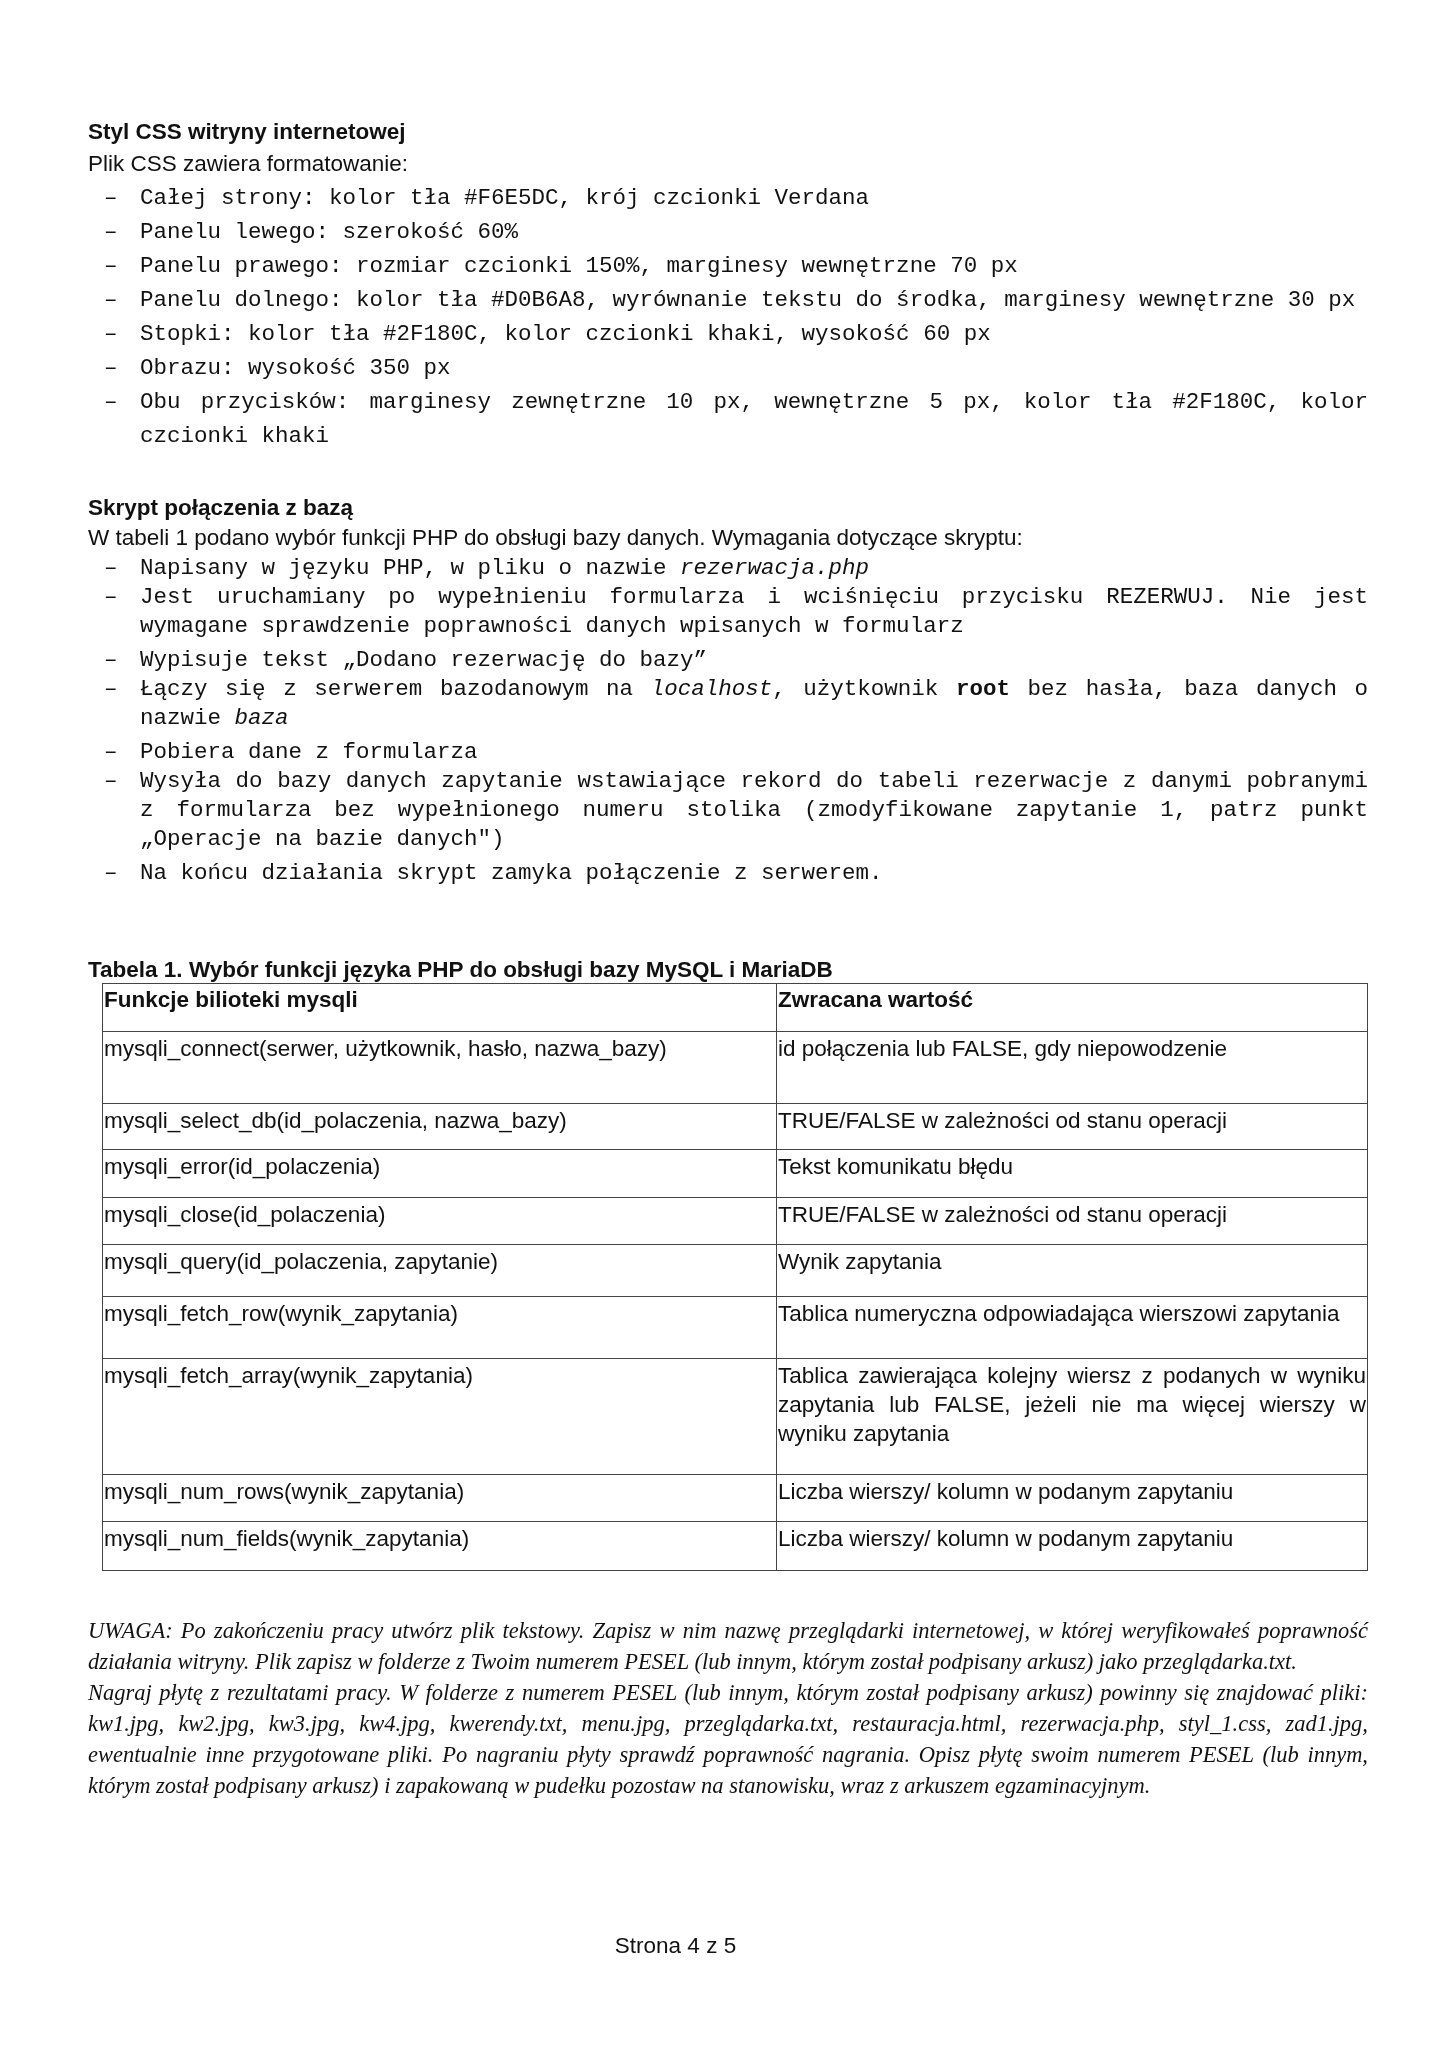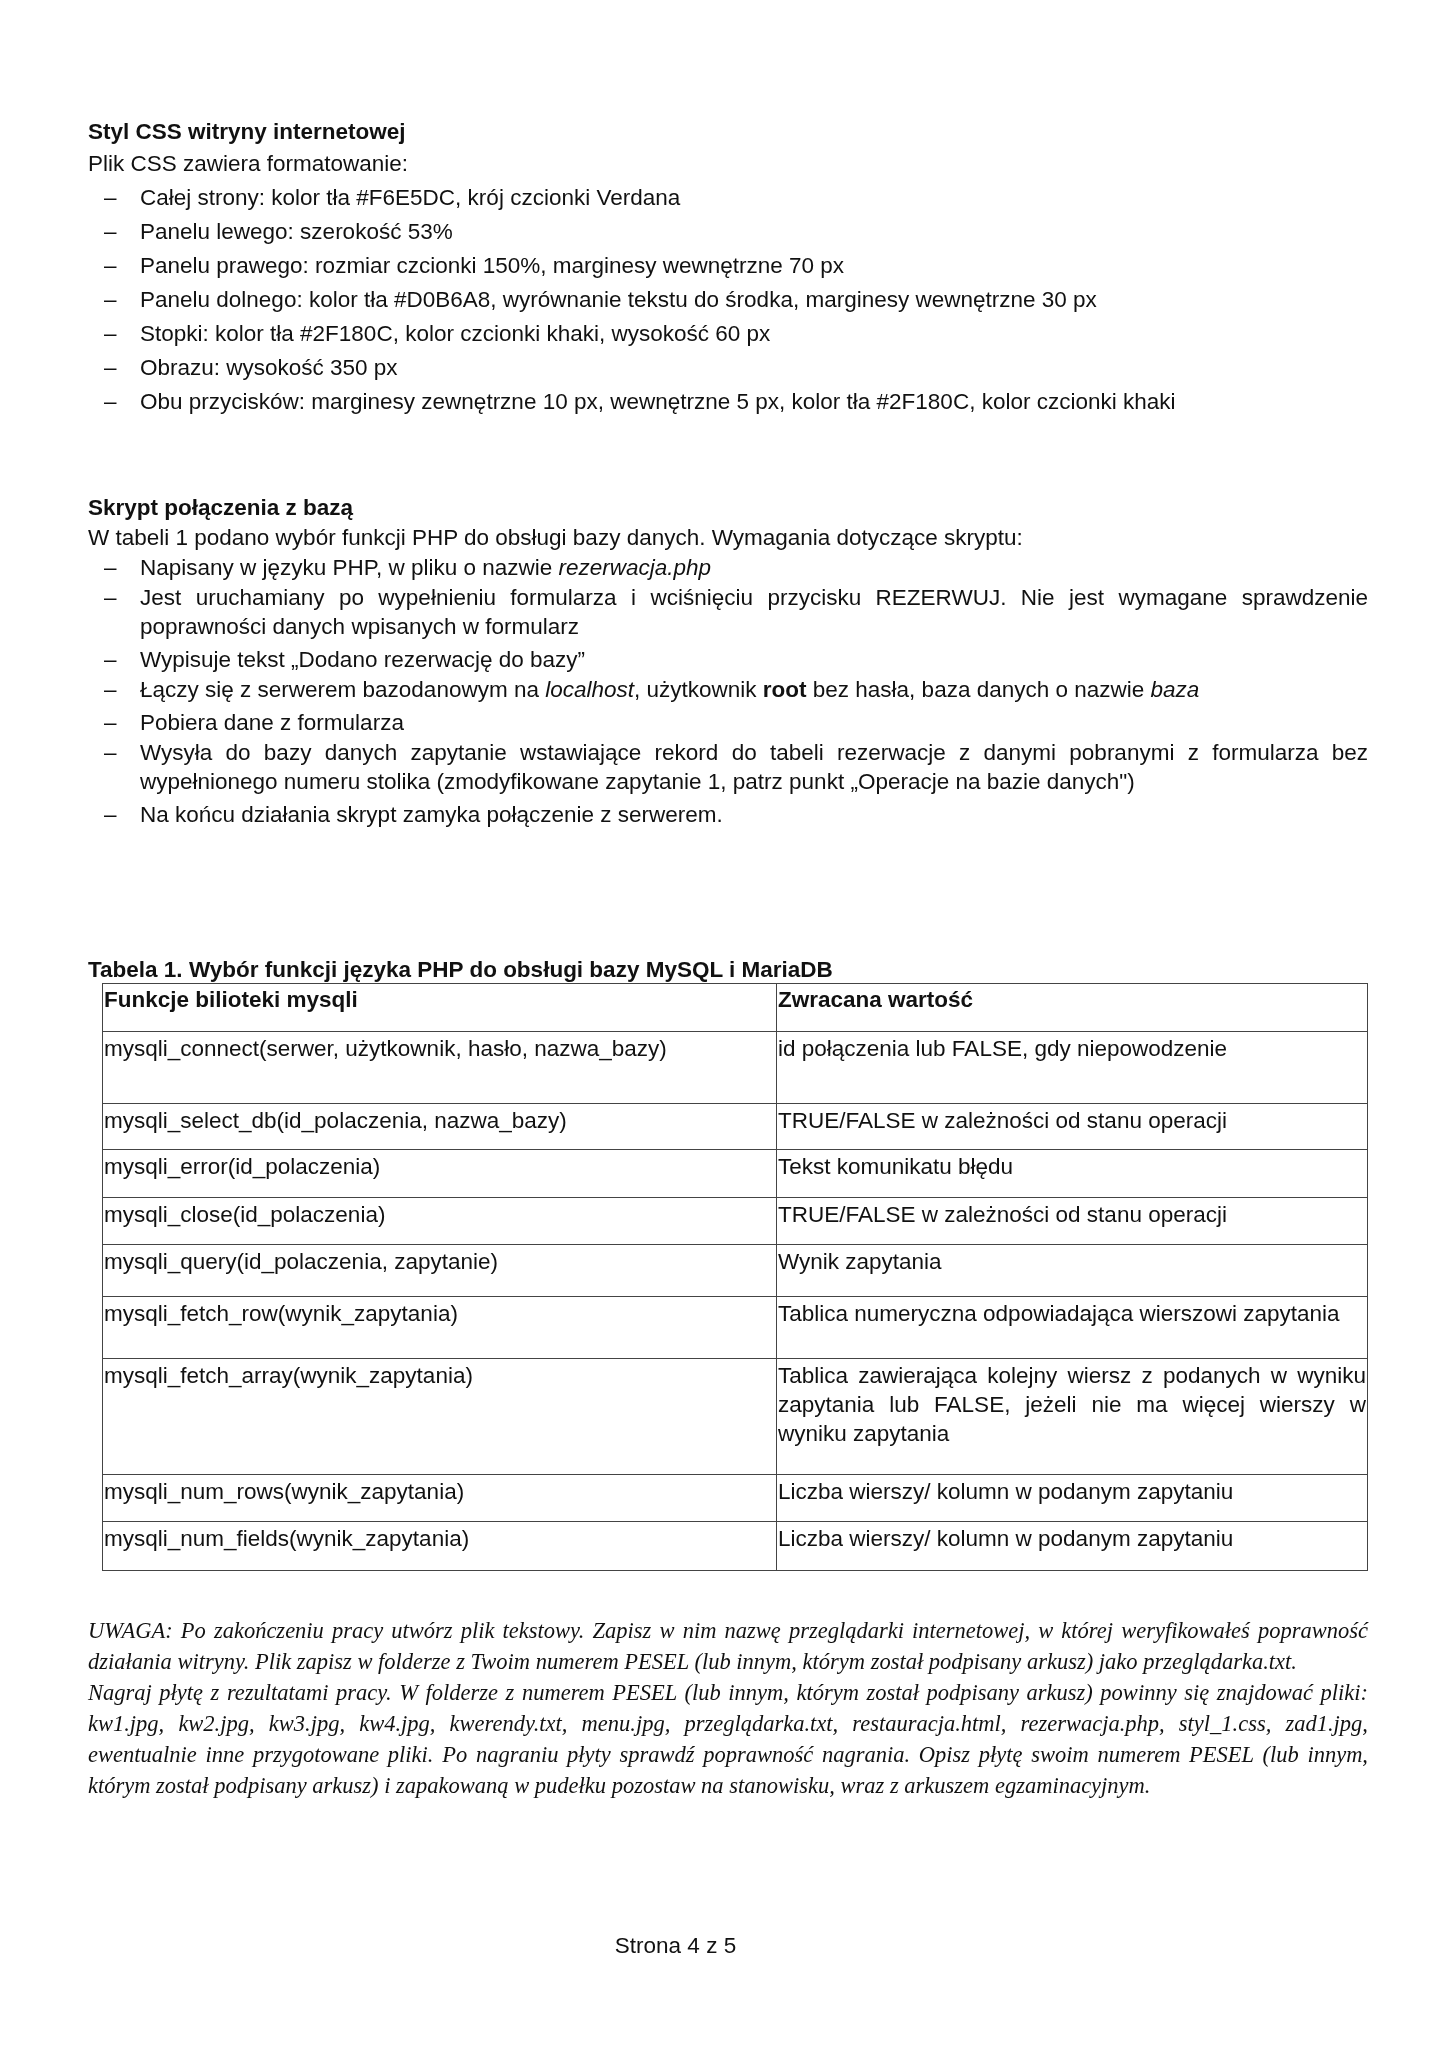--- a/index.html
+++ b/index.html
@@ -5,21 +5,21 @@
   html, body { margin: 0; padding: 0; background: #ffffff; }
   body {
     width: 1449px; height: 2048px; position: relative; overflow: hidden;
     font-family: "Liberation Sans", sans-serif; color: #111111;
     font-size: 22.5px;
   }
   .page { position: absolute; left: 88px; top: 117px; width: 1280px; }
   .h { font-weight: bold; line-height: 30px; }
   .p { line-height: 34px; }
   ul.dash { list-style: none; margin: 0; padding: 0; }
-  ul.dash li { position: relative; padding-left: 52px; line-height: 34px; text-align: justify; }
+  ul.dash li { position: relative; padding-left: 52px; line-height: 34px; text-align: justify; font-family: Liberation Mono, monospace; }
   ul.dash li::before { content: "\2013"; position: absolute; left: 16px; top: 0; }
   ul.dash.tight li { line-height: 30px; }
   ul.dash.tight li.wrap { line-height: 29px; margin-bottom: 4px; }
   .sec1 { position: absolute; top: 0; left: 0; width: 1280px; }
   .sec2 { position: absolute; top: 376px; left: 0; width: 1280px; }
   .tbl-title { position: absolute; top: 838px; left: 0; font-weight: bold; line-height: 30px; }
   table.t {
     position: absolute; top: 866px; left: 14px; width: 1266px;
     border-collapse: collapse; font-size: 22.5px;
   }
@@ -39,21 +39,21 @@
 </head>
 <body>
 
 <div class="page">
 
   <div class="sec1">
     <div class="h">Styl CSS witryny internetowej</div>
     <div class="p">Plik CSS zawiera formatowanie:</div>
     <ul class="dash">
       <li>Całej strony: kolor tła #F6E5DC, krój czcionki Verdana</li>
-      <li>Panelu lewego: szerokość 53%</li>
+      <li>Panelu lewego: szerokość 60%</li>
       <li>Panelu prawego: rozmiar czcionki 150%, marginesy wewnętrzne 70 px</li>
       <li>Panelu dolnego: kolor tła #D0B6A8, wyrównanie tekstu do środka, marginesy wewnętrzne 30 px</li>
       <li>Stopki: kolor tła #2F180C, kolor czcionki khaki, wysokość 60 px</li>
       <li>Obrazu: wysokość 350 px</li>
       <li>Obu przycisków: marginesy zewnętrzne 10 px, wewnętrzne 5 px, kolor tła #2F180C, kolor czcionki khaki</li>
     </ul>
   </div>
 
   <div class="sec2">
     <div class="h">Skrypt połączenia z bazą</div>

